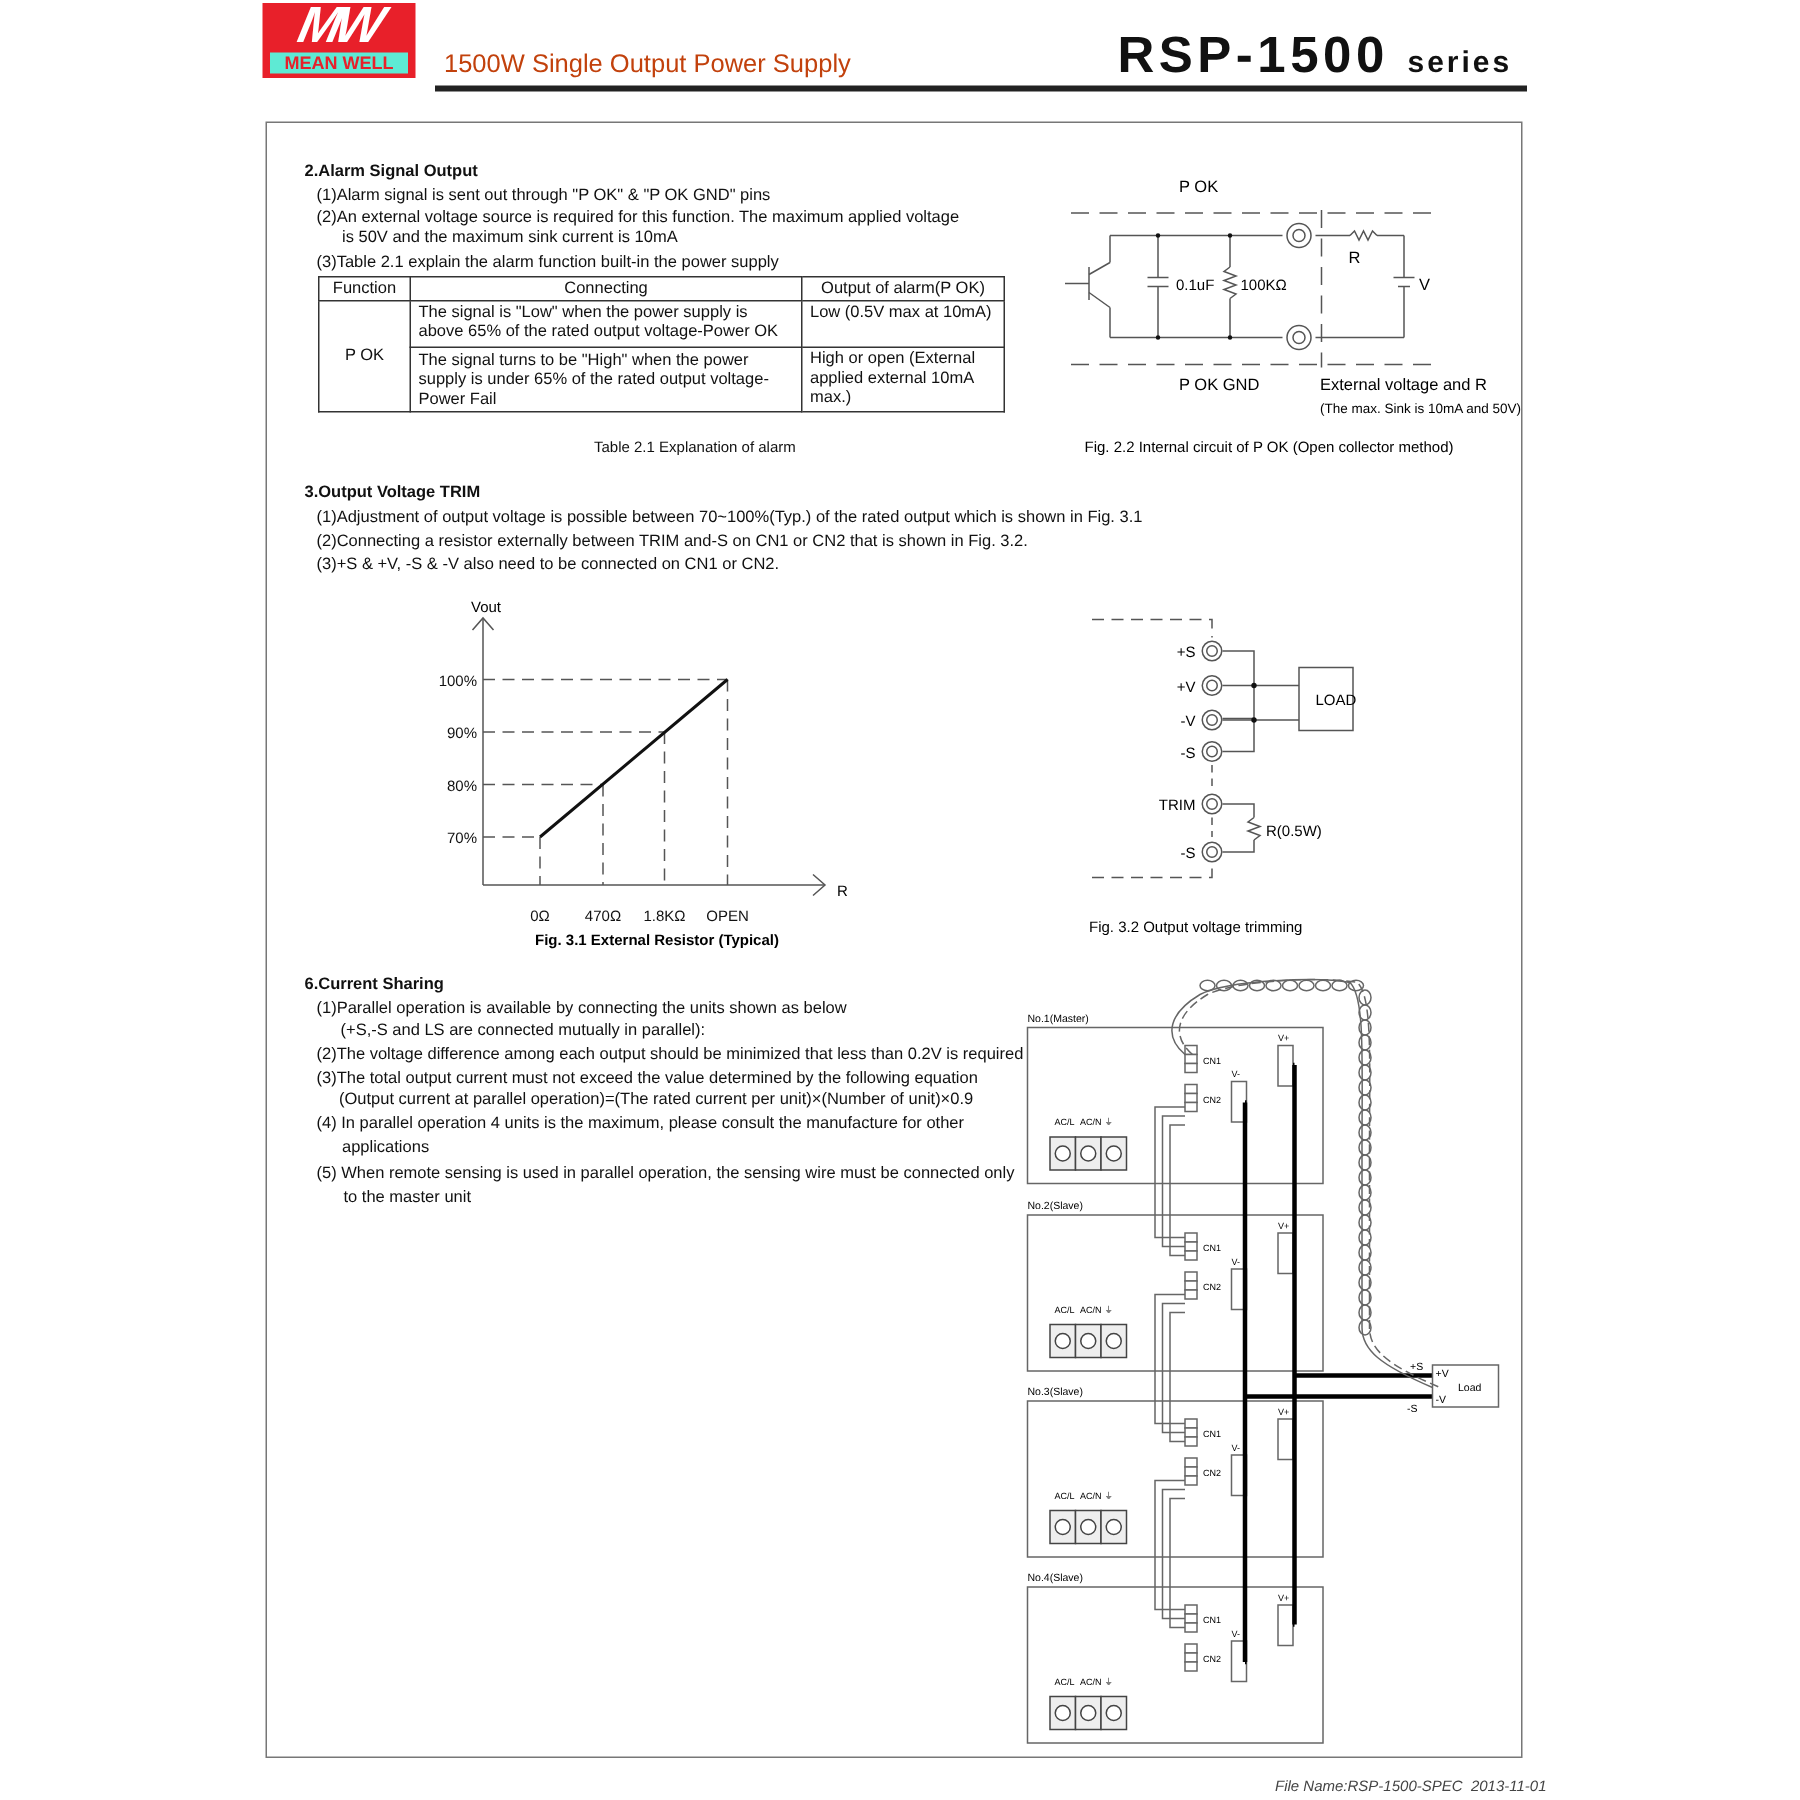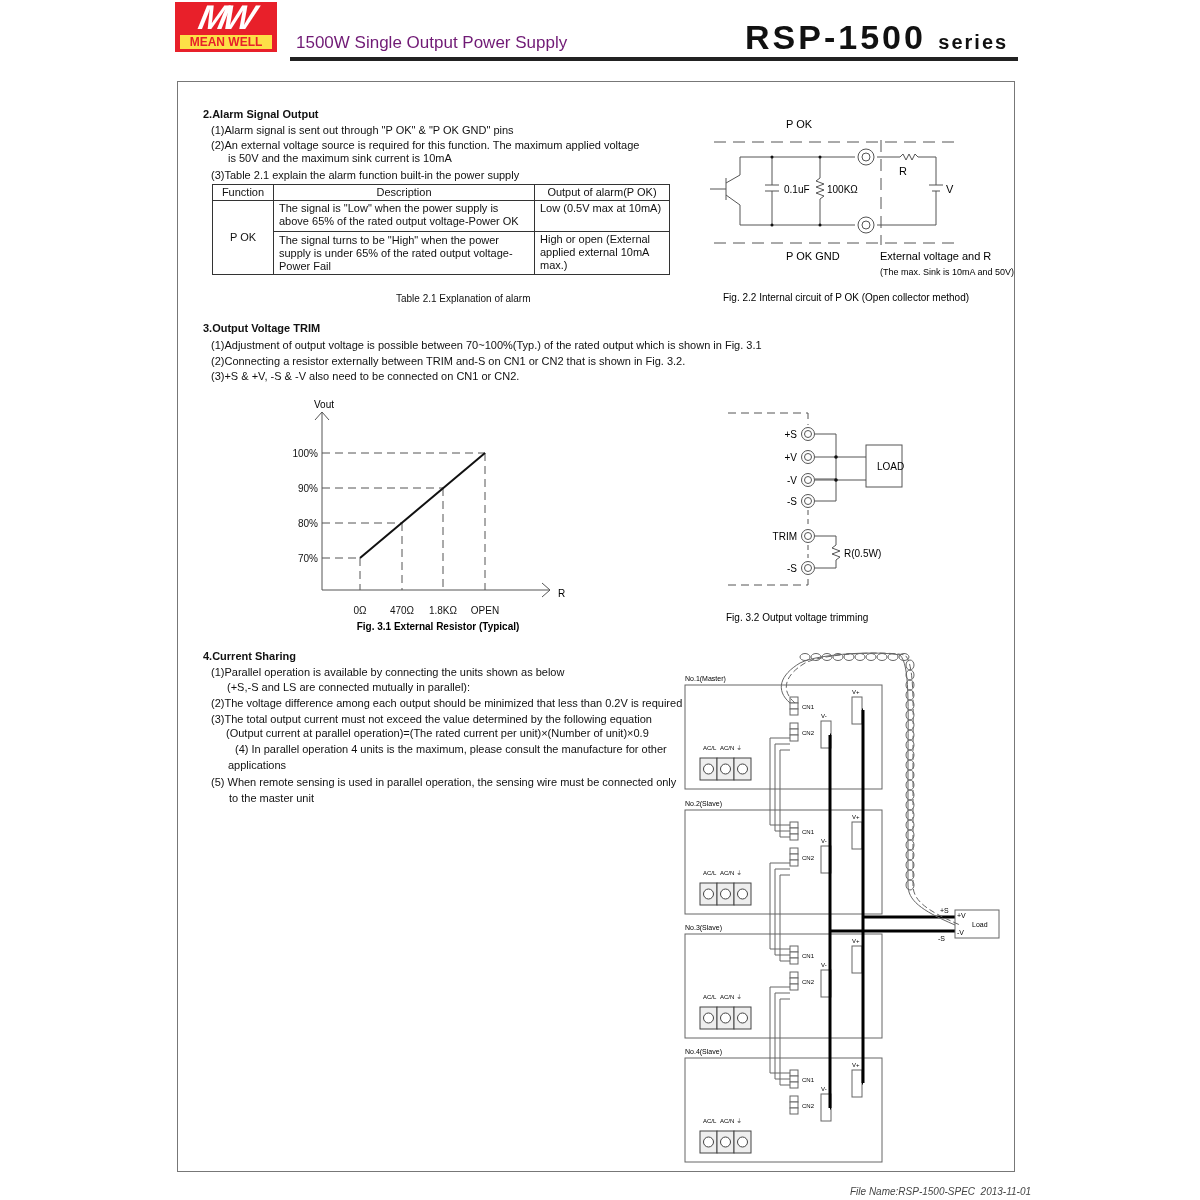--- a/index.html
+++ b/index.html
@@ -1,21 +1,21 @@
 <!DOCTYPE html>
 <html><head>
 <meta charset="utf-8">
 <style>
   html,body{margin:0;padding:0;background:#fff;}
   body{width:1200px;height:1200px;position:relative;overflow:hidden;font-family:"Liberation Sans",sans-serif;color:#111;}
   .abs{position:absolute;}
   .logo{left:175px;top:2px;width:102px;height:50px;background:#e8202a;}
   .logo .mw{position:absolute;left:8px;top:-2px;width:86px;height:32px;color:#fff;font-style:italic;font-weight:bold;font-size:34px;letter-spacing:-4px;line-height:34px;text-align:center;font-family:"Liberation Sans",sans-serif;transform:skewX(-12deg) scaleY(1.0);}
-  .logo .mwtxt{position:absolute;left:5px;top:33px;width:92px;height:14px;background:#fde047;color:#e8202a;font-weight:bold;font-size:12px;line-height:14px;text-align:center;}
-  .subtitle{left:296px;top:33px;font-size:17px;color:#701a75;}
+  .logo .mwtxt{position:absolute;left:5px;top:33px;width:92px;height:14px;background:#5eead4;color:#e8202a;font-weight:bold;font-size:12px;line-height:14px;text-align:center;}
+  .subtitle{left:296px;top:33px;font-size:17px;color:#c2410c;}
   .model{left:745px;top:18px;font-size:34px;font-weight:bold;letter-spacing:3px;color:#111;}
   .model .ser{font-size:20px;letter-spacing:2px;}
   .rule{left:290px;top:57px;width:728px;height:4px;background:#222;}
   .frame{left:177px;top:81px;width:838px;height:1091px;border:1px solid #777;box-sizing:border-box;}
   .h{font-size:11px;font-weight:bold;}
   .t{font-size:11px;line-height:14px;}
   table.alarm{position:absolute;left:212px;top:184px;width:458px;border-collapse:collapse;font-size:11px;line-height:13px;}
   table.alarm td,table.alarm th{border:1px solid #333;padding:1px 5px;font-weight:normal;vertical-align:top;}
   table.alarm th{text-align:center;}
   .cap{font-size:10px;}
@@ -38,21 +38,21 @@
 <div class="abs h" style="left:203px;top:108px;">2.Alarm Signal Output</div>
 <div class="abs t" style="left:211px;top:123px;">(1)Alarm signal is sent out through "P OK" &amp; "P OK GND" pins</div>
 <div class="abs t" style="left:211px;top:138px;">(2)An external voltage source is required for this function. The maximum applied voltage</div>
 <div class="abs t" style="left:228px;top:151px;">is 50V and the maximum sink current is 10mA</div>
 <div class="abs t" style="left:211px;top:168px;">(3)Table 2.1 explain the alarm function built-in the power supply</div>
 
 <table class="alarm">
   <tbody>
       <tr>
     <th style="width:50px">Function</th>
-    <th style="width:250px">Description</th>
+    <th style="width:250px">Connecting</th>
     <th>Output of alarm(P OK)</th>
   </tr>
   <tr>
     <td rowspan="2" style="vertical-align:middle;text-align:center">P OK</td>
     <td style="height:28px">The signal is "Low" when the power supply is above 65% of the rated output voltage-Power OK</td>
     <td>Low (0.5V max at 10mA)</td>
   </tr>
   <tr>
     <td style="height:40px;vertical-align:middle">The signal turns to be "High" when the power supply is under 65% of the rated output voltage-Power Fail</td>
     <td>High or open (External applied external 10mA max.)</td>
@@ -192,27 +192,27 @@
       <text x="77" y="140" font-size="10" text-anchor="end">TRIM</text>
       <circle cx="88" cy="168" r="6.5" fill="none" stroke="#555"></circle>
       <circle cx="88" cy="168" r="3.5" fill="none" stroke="#555"></circle>
       <text x="77" y="172" font-size="10" text-anchor="end">-S</text>
     </g>
   <text x="157" y="70" font-size="10">LOAD</text>
   <text x="124" y="157" font-size="10">R(0.5W)</text>
   <text x="6" y="221" font-size="10">Fig. 3.2 Output voltage trimming</text>
 </svg>
 
-<div class="abs h" style="left:203px;top:650px;">4.Current Sharing</div>
+<div class="abs h" style="left:203px;top:650px;">6.Current Sharing</div>
 <div class="abs t" style="left:211px;top:665px;">(1)Parallel operation is available by connecting the units shown as below</div>
 <div class="abs t" style="left:227px;top:680px;">(+S,-S and LS are connected mutually in parallel):</div>
 <div class="abs t" style="left:211px;top:696px;">(2)The voltage difference among each output should be minimized that less than 0.2V is required</div>
 <div class="abs t" style="left:211px;top:712px;">(3)The total output current must not exceed the value determined by the following equation</div>
 <div class="abs t" style="left:226px;top:726px;">(Output current at parallel operation)=(The rated current per unit)×(Number of unit)×0.9</div>
-<div class="abs t" style="left:211px;top:742px;margin-left:24px;">(4) In parallel operation 4 units is the maximum, please consult the manufacture for other</div>
+<div class="abs t" style="left:211px;top:742px;">(4) In parallel operation 4 units is the maximum, please consult the manufacture for other</div>
 <div class="abs t" style="left:228px;top:758px;text-align:center;">applications</div>
 <div class="abs t" style="left:211px;top:775px;">(5) When remote sensing is used in parallel operation, the sensing wire must be connected only</div>
 <div class="abs t" style="left:229px;top:791px;">to the master unit</div>
 
 <svg id="parallel" class="abs" style="left:680px;top:645px;" width="320" height="525">
     <text x="5" y="36" font-size="7">No.1(Master)</text>
     <rect x="5" y="40" width="197" height="104" fill="none" stroke="#666"></rect>
     <rect x="110" y="52" width="8" height="6" fill="#fff" stroke="#666"></rect>
     <rect x="110" y="58" width="8" height="6" fill="#fff" stroke="#666"></rect>
     <rect x="110" y="64" width="8" height="6" fill="#fff" stroke="#666"></rect>

